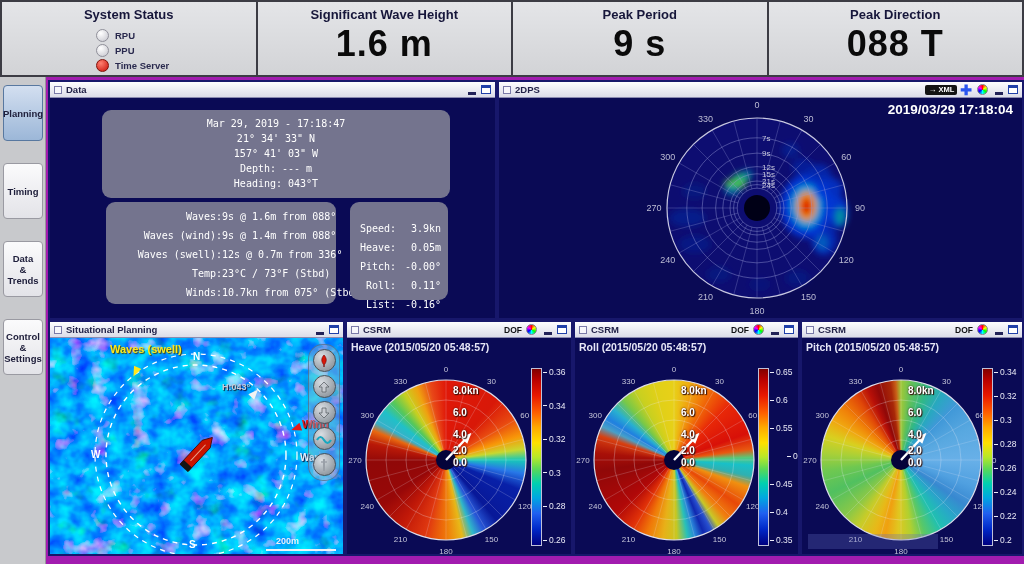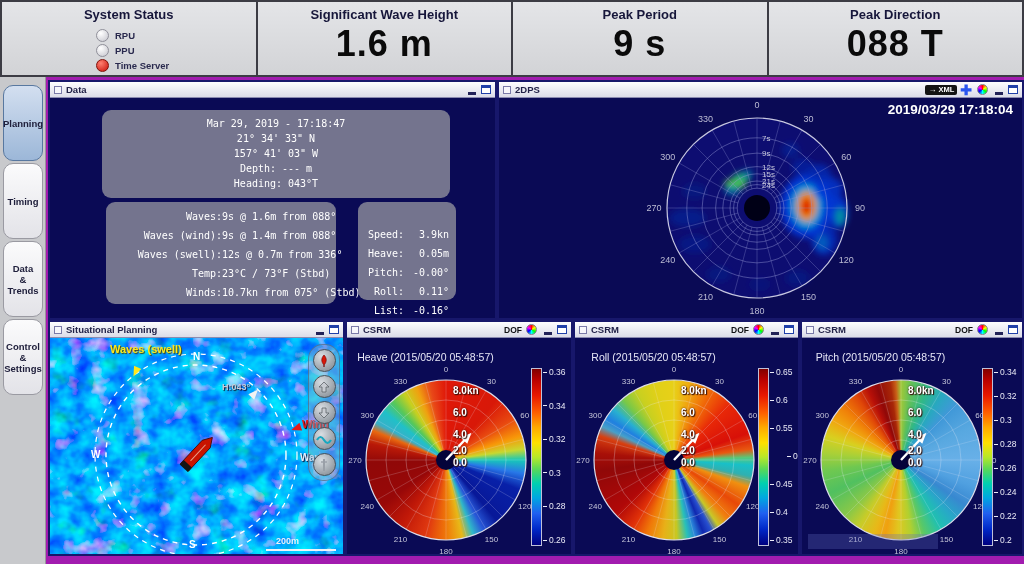--- a/index.html
+++ b/index.html
@@ -13,21 +13,21 @@
   .hpanel-title{text-align:center;margin-top:5px;font-weight:bold;font-size:13px;color:#16163a;}
   .hpanel-value{text-align:center;font-weight:bold;font-size:36px;color:#0a0a0a;margin-top:1px;letter-spacing:1px;}
   .status-rows{position:absolute;left:0;top:25px;width:100%;}
   .status-row{display:flex;align-items:center;margin:1px 0 1px 94px;height:14px;}
   .status-dot{width:11px;height:11px;border-radius:50%;margin-right:6px;border:1px solid #90909a;background:radial-gradient(circle at 35% 30%,#ffffff,#c4c4cc);flex:0 0 auto;}
   .status-dot.alert{background:radial-gradient(circle at 35% 30%,#ff8070,#c81008);border-color:#801008;}
   .status-label{font-size:9.5px;color:#2a2a4e;font-weight:bold;}
 
   
   .sidebar{position:absolute;left:0;top:77px;width:46px;height:487px;background:#c8c9cc;border-right:1px solid #97979d;box-sizing:border-box;}
-  .tab{position:absolute;left:3px;width:40px;height:76px;background:linear-gradient(#fbfbfc,#e3e3e8);border:1px solid #9a9aa2;border-radius:10px;display:flex;flex-direction:column;align-items:center;justify-content:center;font-size:9.5px;font-weight:bold;color:#20203c;cursor:pointer;box-sizing:border-box;}
+  .tab{position:absolute;left:3px;width:40px;height:56px;background:linear-gradient(#fbfbfc,#e3e3e8);border:1px solid #9a9aa2;border-radius:4px;display:flex;flex-direction:column;align-items:center;justify-content:center;font-size:9.5px;font-weight:bold;color:#20203c;cursor:pointer;box-sizing:border-box;}
   .tab.selected{background:linear-gradient(#d3dff0,#9cb7d8);border-color:#5878a0;}
   .tab-line{line-height:11px;}
 
   
   .win{position:absolute;border:2px solid #17176b;background:#0a0a55;box-sizing:border-box;}
   .titlebar{height:16px;background:linear-gradient(#fdfdfe,#dbdce8);border-bottom:1px solid #8a8ab0;display:flex;align-items:center;padding:0 4px;font-size:9.5px;font-weight:bold;color:#222248;box-sizing:border-box;}
   .wicon{width:8px;height:8px;border:1px solid #7a7aa8;background:#f6f6fb;margin-right:4px;flex:0 0 auto;box-sizing:border-box;}
   .tb-spacer{flex:1;}
   .tb-min{width:8px;height:3px;background:#222258;margin:7px 5px 0 5px;cursor:pointer;}
   .tb-max{width:10px;height:9px;border:1px solid #2040a8;border-top-width:3px;background:#fff;cursor:pointer;box-sizing:border-box;}
@@ -44,33 +44,33 @@
   .win-zdps{left:497px;top:80px;width:527px;height:240px;}
   .win-sa{left:48px;top:320px;width:297px;height:236px;}
   .win-csrm.c0{left:345px;top:320px;width:228px;height:236px;}
   .win-csrm.c1{left:573px;top:320px;width:227px;height:236px;}
   .win-csrm.c2{left:800px;top:320px;width:224px;height:236px;}
 
   
   .gbox{position:absolute;background:#74748e;border-radius:9px;color:#fff;font-family:"DejaVu Sans Mono",monospace;font-size:10px;box-sizing:border-box;}
   .box-info{left:52px;top:12px;width:348px;height:88px;padding-top:6px;}
   .box-waves{left:56px;top:104px;width:230px;height:102px;padding-top:5px;}
-  .box-motion{left:300px;top:104px;width:98px;height:98px;padding-top:23px;margin-left:8px;}
+  .box-motion{left:300px;top:104px;width:98px;height:98px;padding-top:17px;}
   .info-line{text-align:center;line-height:15px;white-space:pre;}
   .grow{display:flex;line-height:19px;}
   .grow .lbl{width:116px;text-align:right;white-space:pre;flex:0 0 auto;}
   .grow .val{flex:1;text-align:right;padding-right:10px;white-space:pre;}
   .box-motion .grow .lbl{width:46px;}
   .box-motion .grow .val{padding-right:7px;}
 
   
   .zdps-ts{position:absolute;right:9px;top:4px;color:#fff;font-weight:bold;font-size:13.5px;z-index:3;}
 
   
-  .plot-title{position:absolute;top:13px;color:#e6e6f6;font-weight:normal;font-size:10.5px;text-align:center;z-index:3;}
+  .plot-title{position:absolute;top:3px;color:#e6e6f6;font-weight:bold;font-size:10.5px;z-index:3;}
   .disc{position:absolute;border-radius:50%;z-index:1;}
   .csrm-grid{position:absolute;inset:0;z-index:2;}
   .speed-label{position:absolute;color:#fff;font-weight:bold;font-size:10px;text-shadow:0 0 2px #401010, 1px 1px 1px #301008;z-index:3;}
   .cbar{position:absolute;width:11px;border:1px solid #c0c0d8;z-index:3;background:linear-gradient(to bottom,#800000 0%,#b80000 6%,#e81800 15%,#ff6000 25%,#ffa800 33%,#ffe000 42%,#b8e828 50%,#58d858 57%,#00d0b0 65%,#00a8e0 73%,#2060f0 82%,#0028c8 91%,#000080 100%);box-sizing:border-box;}
   .ctick{position:absolute;color:#eaeaf6;font-size:8.5px;display:flex;align-items:center;z-index:3;white-space:nowrap;}
   .ctick .dash{display:inline-block;width:4px;height:1px;background:#eaeaf6;margin-right:2px;}
   .overlay-box{position:absolute;background:rgba(100,110,190,0.30);z-index:4;}
 
   
   .sa-layer{position:absolute;inset:0;}

